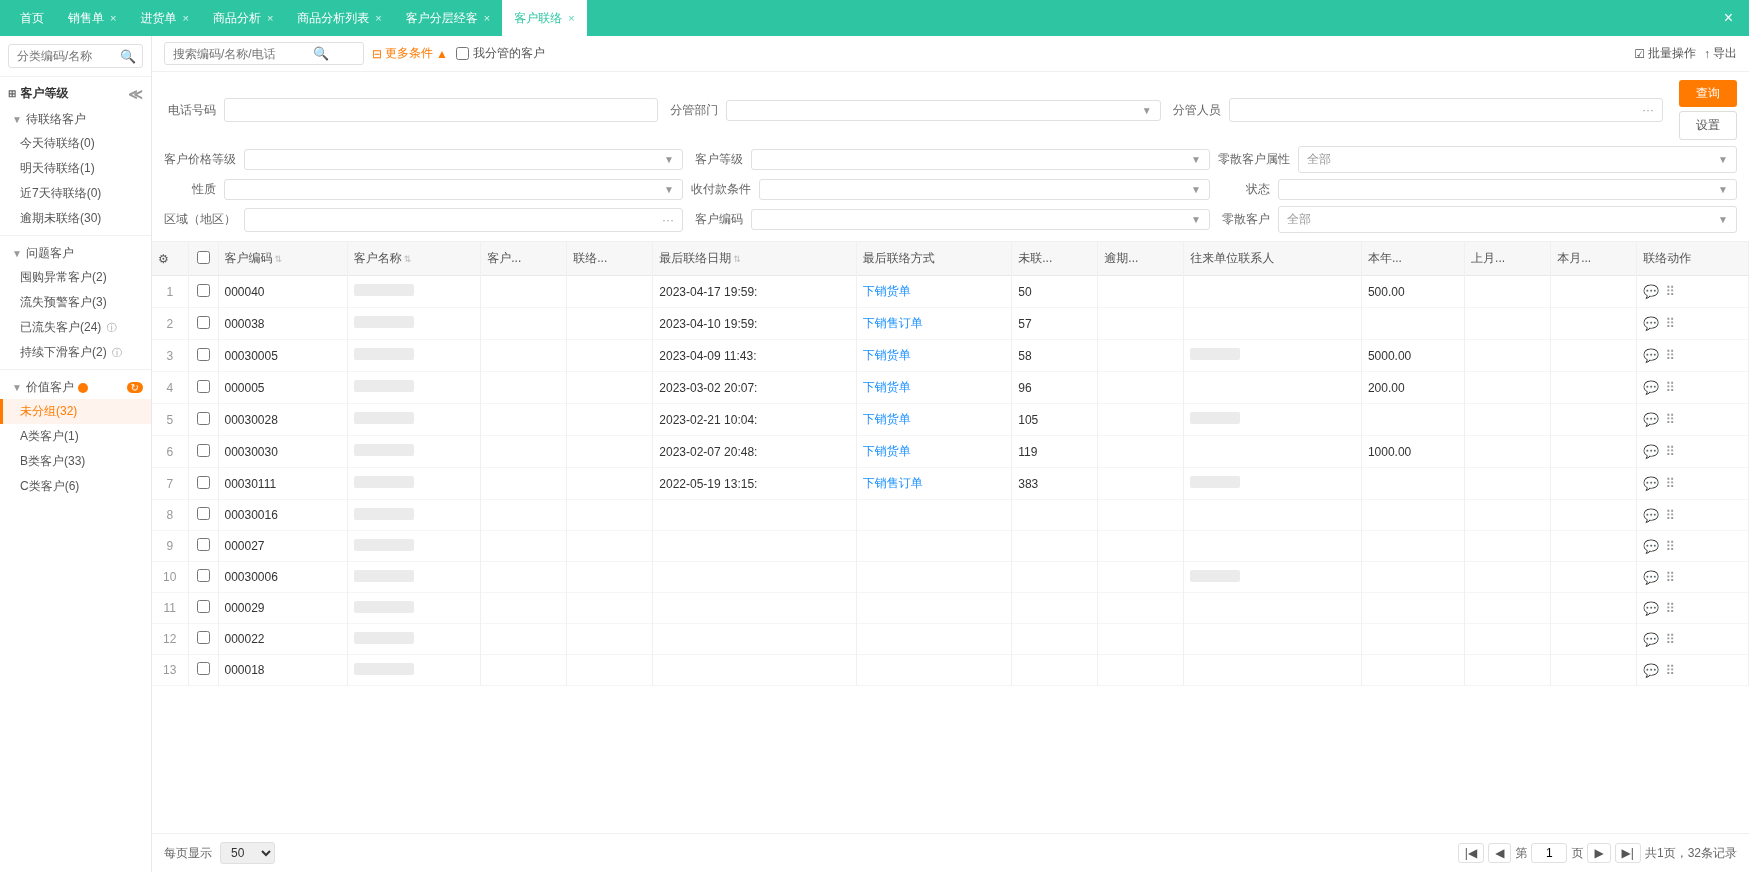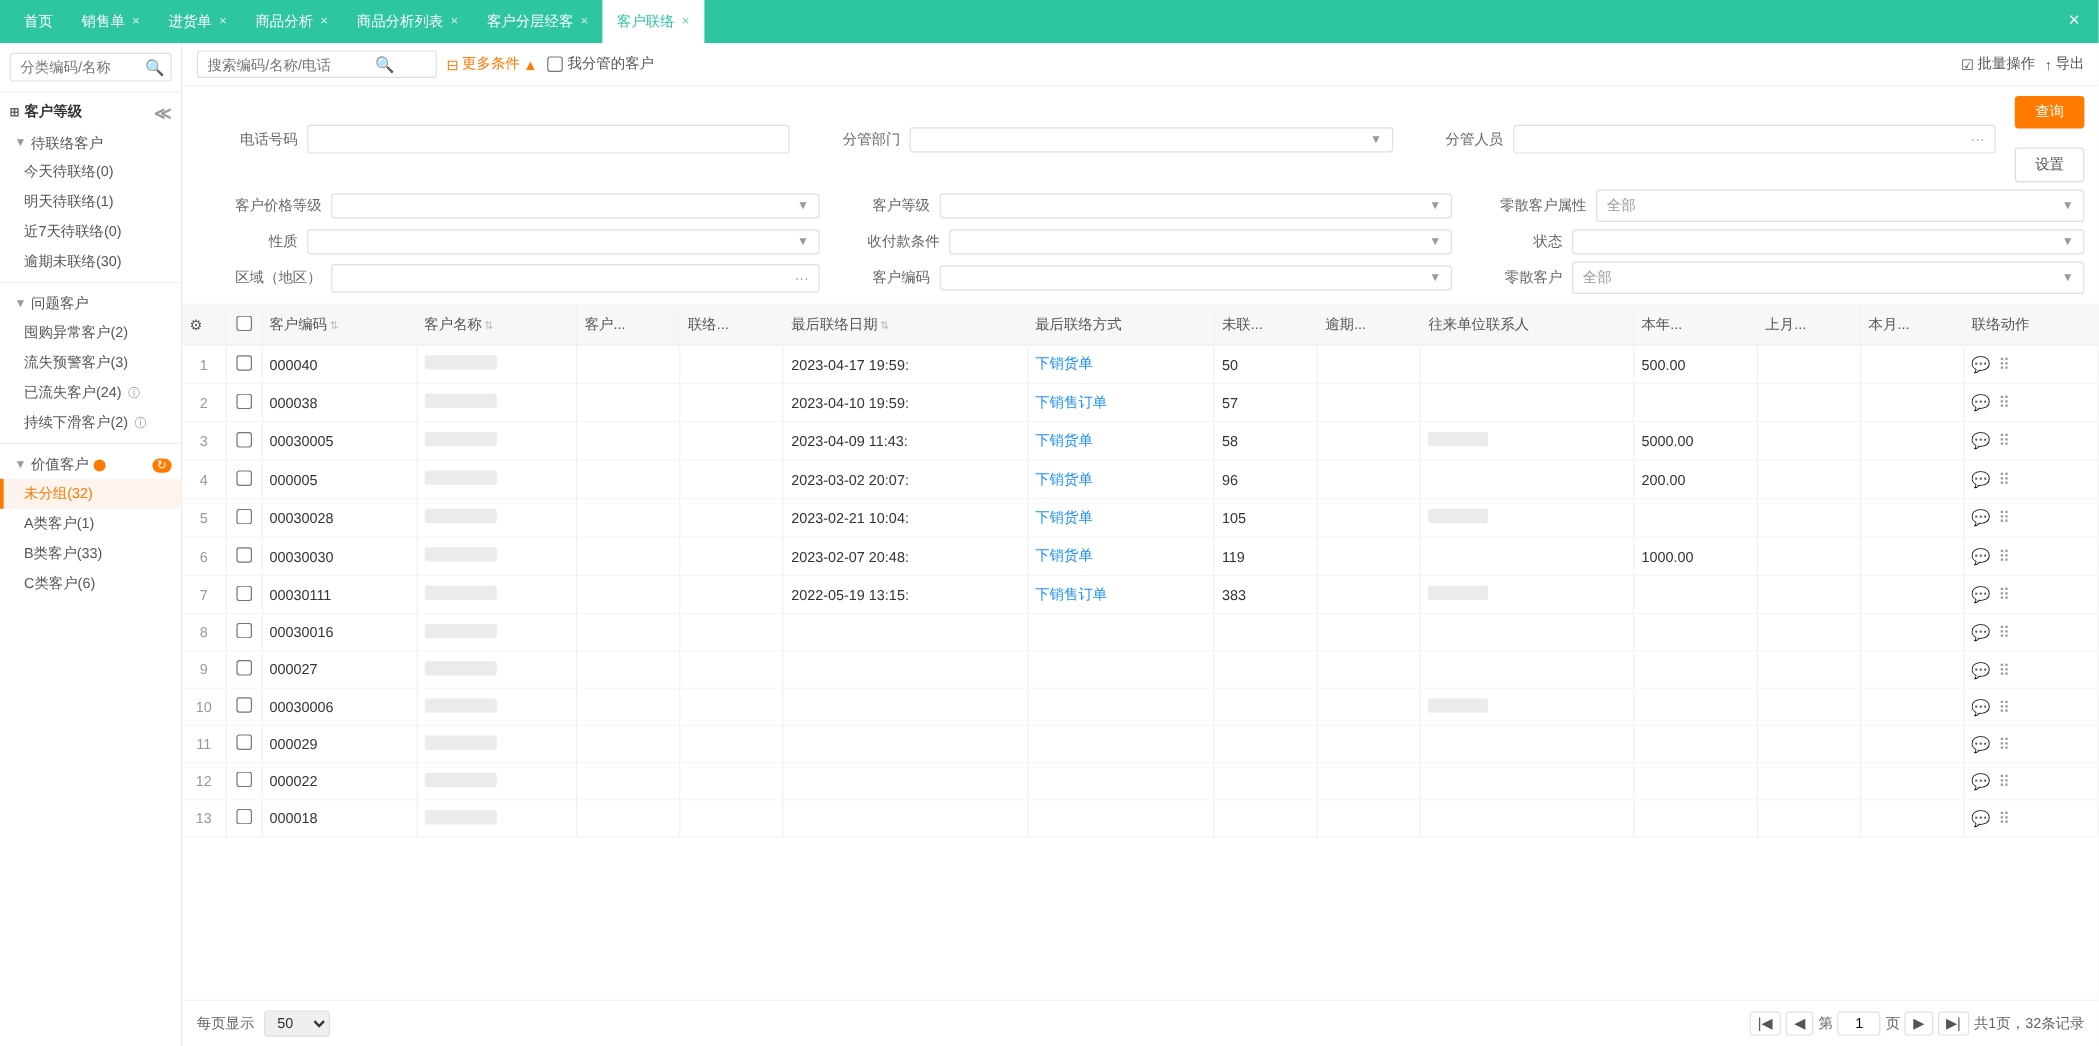--- a/index.html
+++ b/index.html
@@ -203,21 +203,20 @@
       align-items: center;
       margin-bottom: 6px;
       gap: 8px;
     }
     .filter-row:last-child { margin-bottom: 0; }
     .filter-field {
       display: flex;
       align-items: center;
       flex: 1;
       min-width: 0;
-      margin-left: 32px;
     }
     .filter-label {
       color: #666;
       white-space: nowrap;
       min-width: 60px;
       text-align: right;
       padding-right: 8px;
     }
     .filter-input {
       flex: 1;
@@ -241,21 +240,21 @@
       align-items: center;
       justify-content: space-between;
       cursor: pointer;
       position: relative;
     }
     .filter-select .chevron { color: #999; font-size: 10px; }
     .filter-select .dots { color: #999; font-size: 12px; }
     .filter-actions {
       display: flex;
       flex-direction: column;
-      gap: 16px;
+      gap: 4px;
     }
     .btn-query {
       background: #ff7a00;
       color: white;
       border: none;
       border-radius: 3px;
       padding: 5px 16px;
       cursor: pointer;
       font-size: 12px;
     }

